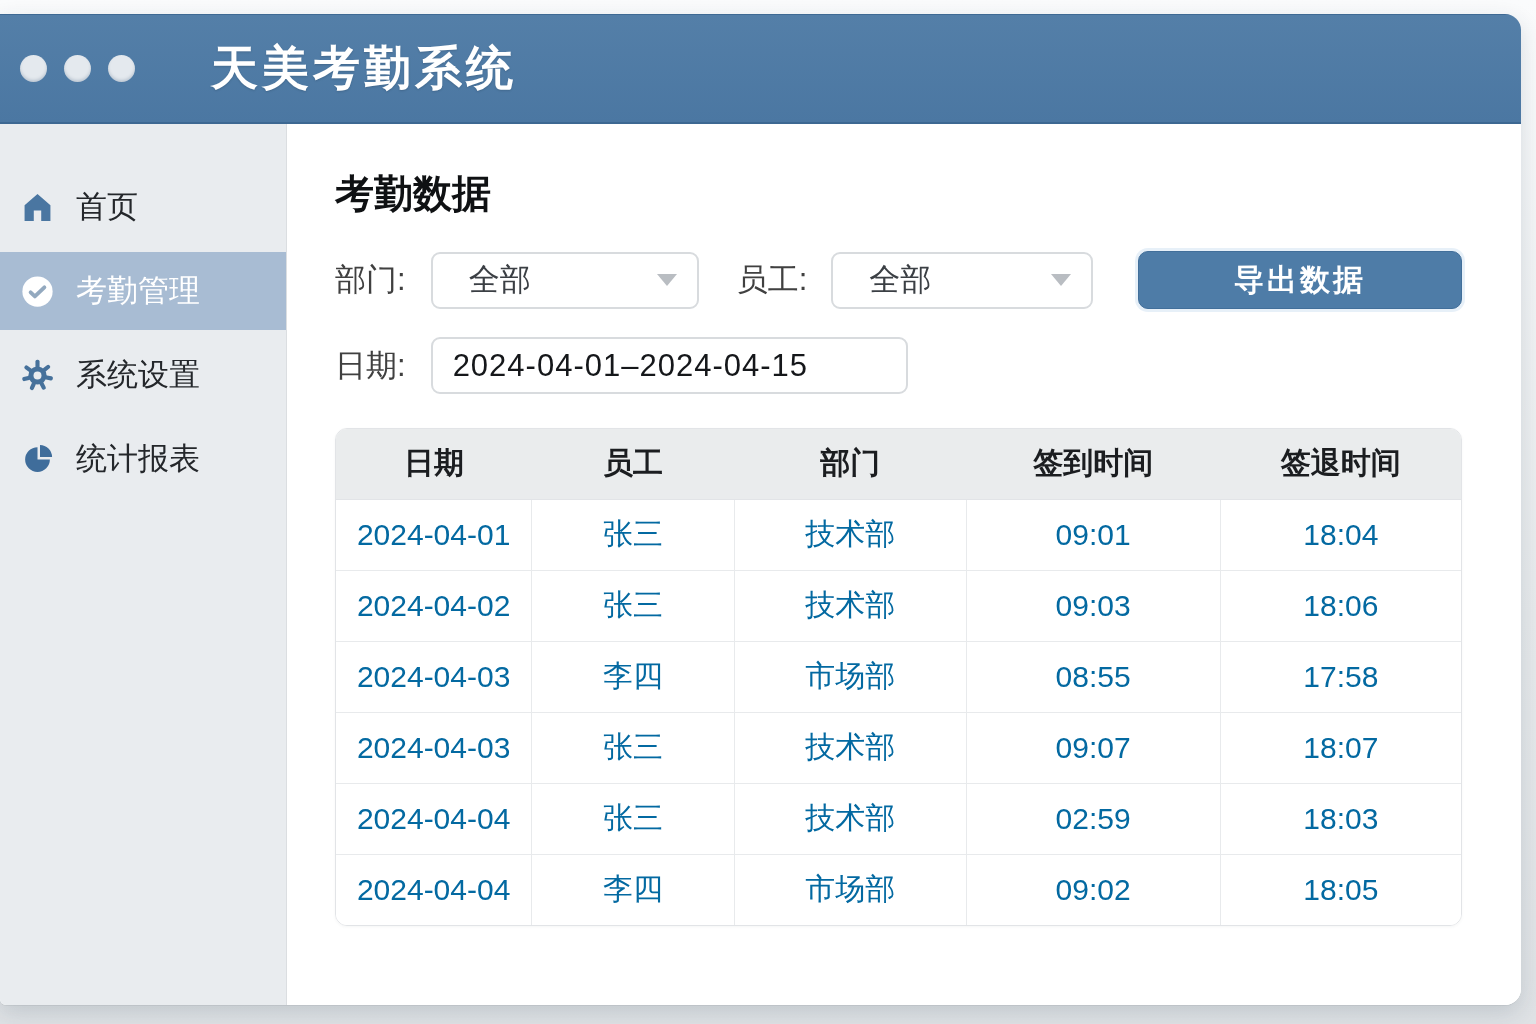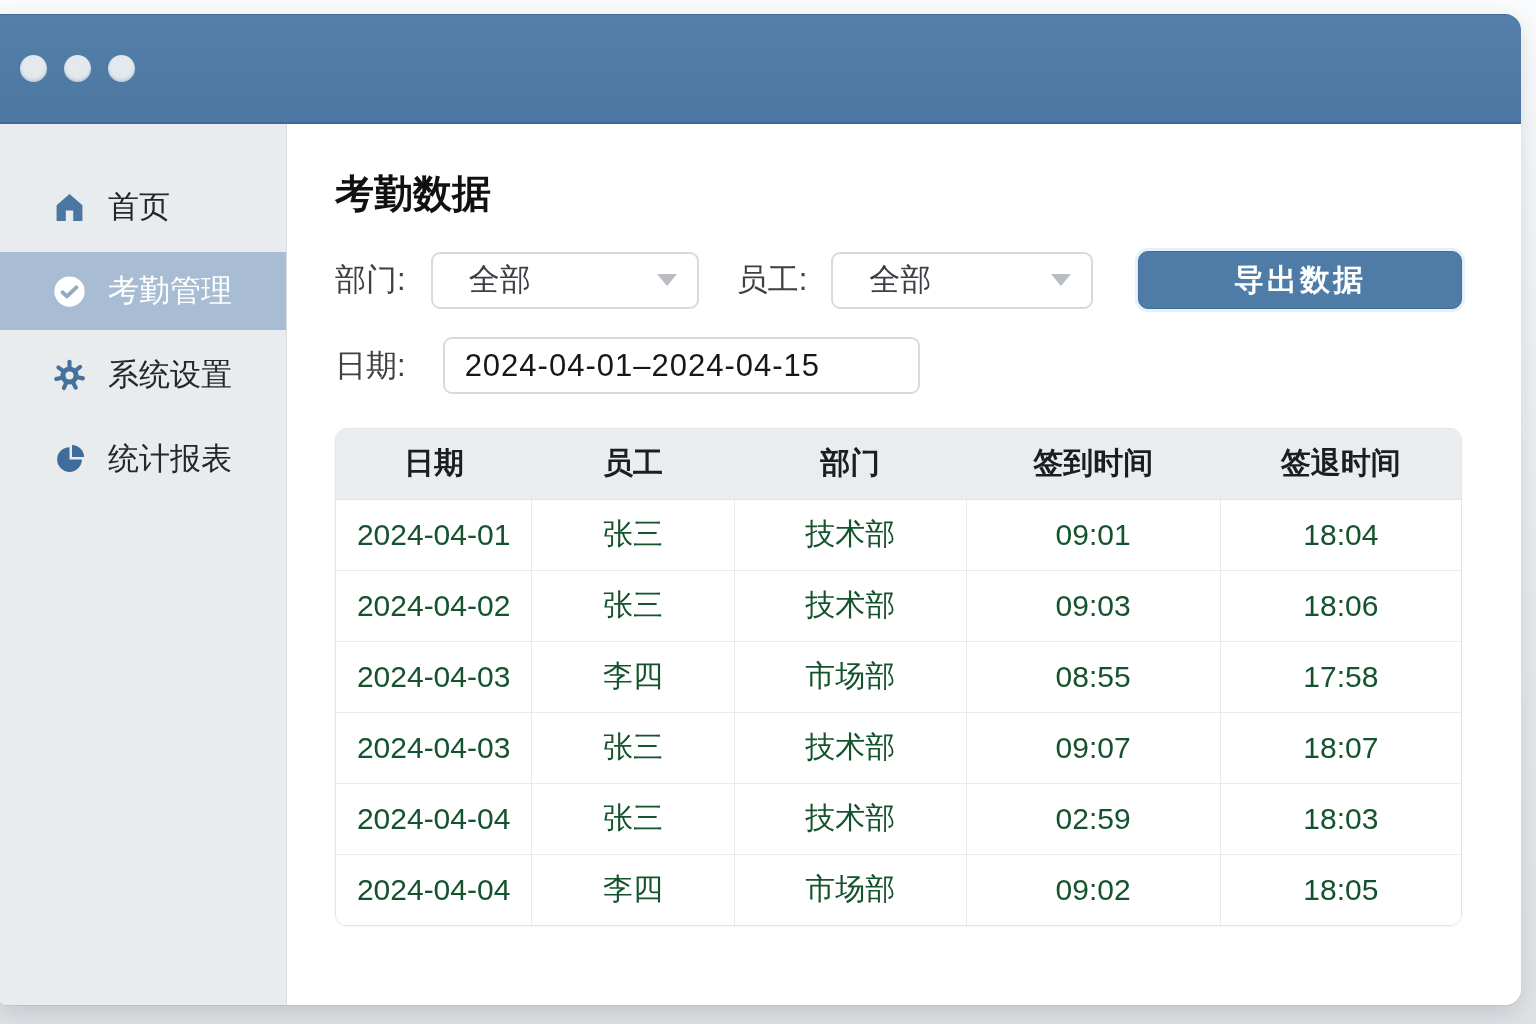--- a/index.html
+++ b/index.html
@@ -40,21 +40,21 @@
   
   .body-row { flex: 1; display: flex; min-height: 0; }
   .sidebar {
     flex: 0 0 287px; width: 287px;
     background: #e9ecef;
     border-right: 1px solid #dbdee1;
     padding-top: 44px;
   }
   .side-item {
     height: 78px; display: flex; align-items: center;
-    padding-left: 52px; gap: 22px;
+    padding-left: 20px; gap: 22px;
     font-size: 31px; color: #24272b;
     margin-bottom: 6px; cursor: pointer;
   }
   .side-item.active { background: #a8bcd3; color: #ffffff; }
   .side-icon { width: 34px; height: 34px; display: flex; align-items: center; justify-content: center; flex: 0 0 34px; }
   
   .main { flex: 1; padding: 43px 59px 0 48px; background: #ffffff; min-width: 0; }
   .page-title { font-size: 39px; font-weight: 700; color: #0f1113; margin-bottom: 30px; }
   .filter-row { display: flex; align-items: center; margin-bottom: 28px; }
   .filter-row.second { margin-bottom: 34px; }
@@ -79,57 +79,58 @@
     width: 324px; height: 58px;
     background: #4e7ca7; color: #ffffff;
     border: 1px solid #426f9a; border-radius: 10px;
     font-family: inherit; font-size: 30px; font-weight: 700; letter-spacing: 3px;
     cursor: pointer;
     box-shadow: 0 0 0 3px rgba(120,170,215,0.18);
   }
   .date-input {
     width: 477px; height: 57px;
     border: 2px solid #d8dbde; border-radius: 9px;
-    margin-left: 37px; padding-left: 20px;
+    margin-left: 25px; padding-left: 20px;
     font-family: inherit; font-size: 31px; color: #15171a;
     letter-spacing: 1px; background: #fff; outline: none;
   }
   
   .table-card {
     width: 100%; border: 1px solid #e2e4e7; border-radius: 12px;
     overflow: hidden; margin-top: 4px;
     box-shadow: 0 1px 3px rgba(60,70,80,0.05);
   }
   table { width: 100%; border-collapse: collapse; table-layout: fixed; }
   col.c1 { width: 17.4%; } col.c2 { width: 18%; } col.c3 { width: 20.6%; }
   col.c4 { width: 22.6%; } col.c5 { width: 21.4%; }
   th {
     background: #eaeced; height: 70px;
     font-size: 30px; font-weight: 600; color: #1b1d20;
     text-align: center; border-bottom: 1px solid #e2e4e7;
   }
   td {
-    height: 71px; font-size: 30px; color: #14532d;
+    height: 71px; font-size: 30px; color: #0369a1;
     text-align: center; background: #fff;
     border-top: 1px solid #e8eaec; border-right: 1px solid #e8eaec;
   }
   td:last-child { border-right: none; }
   tbody tr:first-child td { border-top: none; }
 </style>
 </head>
 <body>
 
 <div class="window">
 
   <div class="titlebar">
     <div class="dots">
       <div class="dot"></div>
       <div class="dot"></div>
       <div class="dot"></div>
     </div>
+    <div class="app-title">天美考勤系统</div>
   </div>
 
   <div class="body-row">
 
     <div class="sidebar">
 
       <div class="side-item">
         <span class="side-icon">
           <svg viewBox="0 0 24 24" width="33" height="33">
             <path d="M12 2.2 2.6 10.3 V21.8 H9.3 V14.2 H14.7 V21.8 H21.4 V10.3 Z" fill="#4a76a1"></path>

